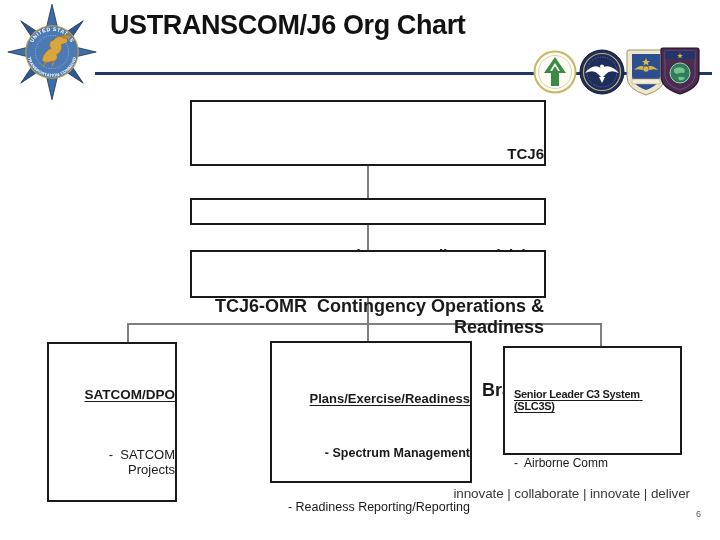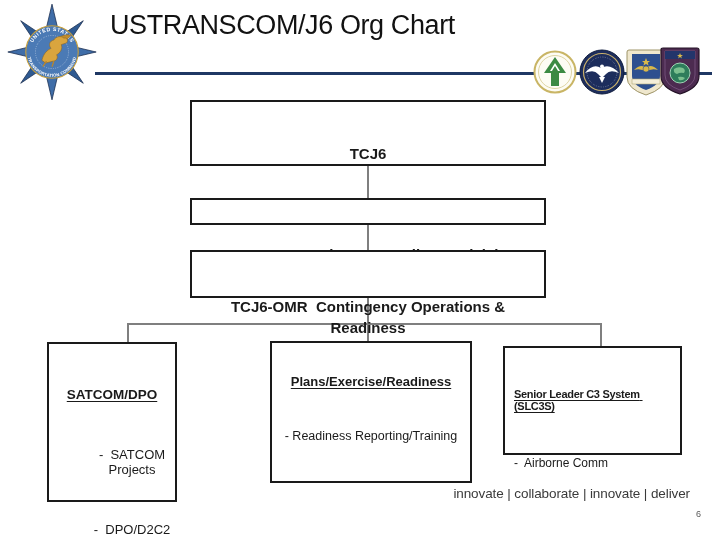--- a/index.html
+++ b/index.html
@@ -2,47 +2,47 @@
 <html><head>
 <meta charset="utf-8">
 <style>
   html,body { margin:0; padding:0; background:#888; }
   .slide {
     position:relative; width:720px; height:540px; background:#ffffff;
     font-family:"Liberation Sans", sans-serif; overflow:hidden; margin:0 auto;
   }
   .title {
     position:absolute; left:110px; top:10px;
-    font-size:27px; font-weight:400; color:#121212; letter-spacing:-0.4px;
+    font-size:27px; font-weight:700; color:#121212; letter-spacing:-0.4px;
     white-space:nowrap;
   }
   .rule {
     position:absolute; left:95px; top:72px; width:617px; height:2.5px;
     background:#1f3864; z-index:1;
   }
   .seal { position:absolute; z-index:2; }
   .box {
     position:absolute; box-sizing:border-box; background:#fff;
-    border:2.5px solid #1a1a1a; color:#1a1a1a; text-align:center;
+    border:2.5px solid #1a1a1a; color:#1a1a1a; text-align:right;
     white-space:pre-wrap; z-index:3;
   }
   .box .bold { font-weight:bold; }
   .u { font-weight:bold; text-decoration:underline; text-underline-offset:2px; }
   #box-root { left:190px; top:100px; width:356px; height:66px;
     font-size:15px; line-height:20px; font-weight:bold; padding-top:2px; }
   #box-division { left:190px; top:198px; width:356px; height:27px;
     border-width:2px; font-size:15px; line-height:22px; font-weight:bold; }
   #box-branch { left:190px; top:250px; width:356px; height:48px;
-    font-size:15px; line-height:21px; font-weight:bold; padding-top:2px; }
+    font-size:18px; line-height:21px; font-weight:bold; padding-top:2px; }
   #box-satcom { left:47px; top:342px; width:130px; height:160px;
     border-width:2px; font-size:13px; padding-top:13px; }
   #box-satcom .item { margin-top:15px;padding-left:40px; }
   #box-satcom .u { font-size:13.5px; }
   #box-plans { left:270px; top:341px; width:202px; height:142px;
-    font-size:12.5px; padding-top:3px; }
+    font-size:12.5px; padding-top:20px; }
   #box-plans .item { margin-top:12px; }
   #box-plans .u { font-size:13px; }
   #box-slc3s { left:503px; top:346px; width:179px; height:109px;
     border-width:2px; font-size:12px; text-align:left; padding:12px 6px 0 9px; }
   #box-slc3s .u { font-size:11px; letter-spacing:-0.3px; }
   #box-slc3s .item { margin-top:16px; }
   .conn { position:absolute; background:#7f7f7f; z-index:0; }
   .cv { width:1.5px; }
   .ch { height:1.5px; }
   #conn-v1 { left:367px; top:166px; height:33px; }
@@ -158,27 +158,27 @@
   </div>
 
   <div class="box" id="box-branch">
     <div>TCJ6-OMR  Contingency Operations &amp; Readiness</div>
     <div>Branch</div>
   </div>
 
   <div class="box" id="box-satcom">
     <div class="u">SATCOM/DPO</div>
     <div class="item">-  SATCOM Projects</div>
-    <div class="item">-  DPO/D2C2</div>
     
   </div>
 
   <div class="box" id="box-plans">
     <div class="u">Plans/Exercise/Readiness</div>
-    <div class="item">- Readiness Reporting/Training</div>
+    <div class="item bold">- Spectrum Management</div>
+    <div class="item">- Readiness Reporting/Reporting</div>
     
     
   </div>
 
   <div class="box" id="box-slc3s">
     <div class="u">Senior Leader C3 System (SLC3S)</div>
     <div class="item">-  Airborne Comm</div>
   </div>
 
   <div class="tagline">innovate | collaborate | innovate | deliver</div>

